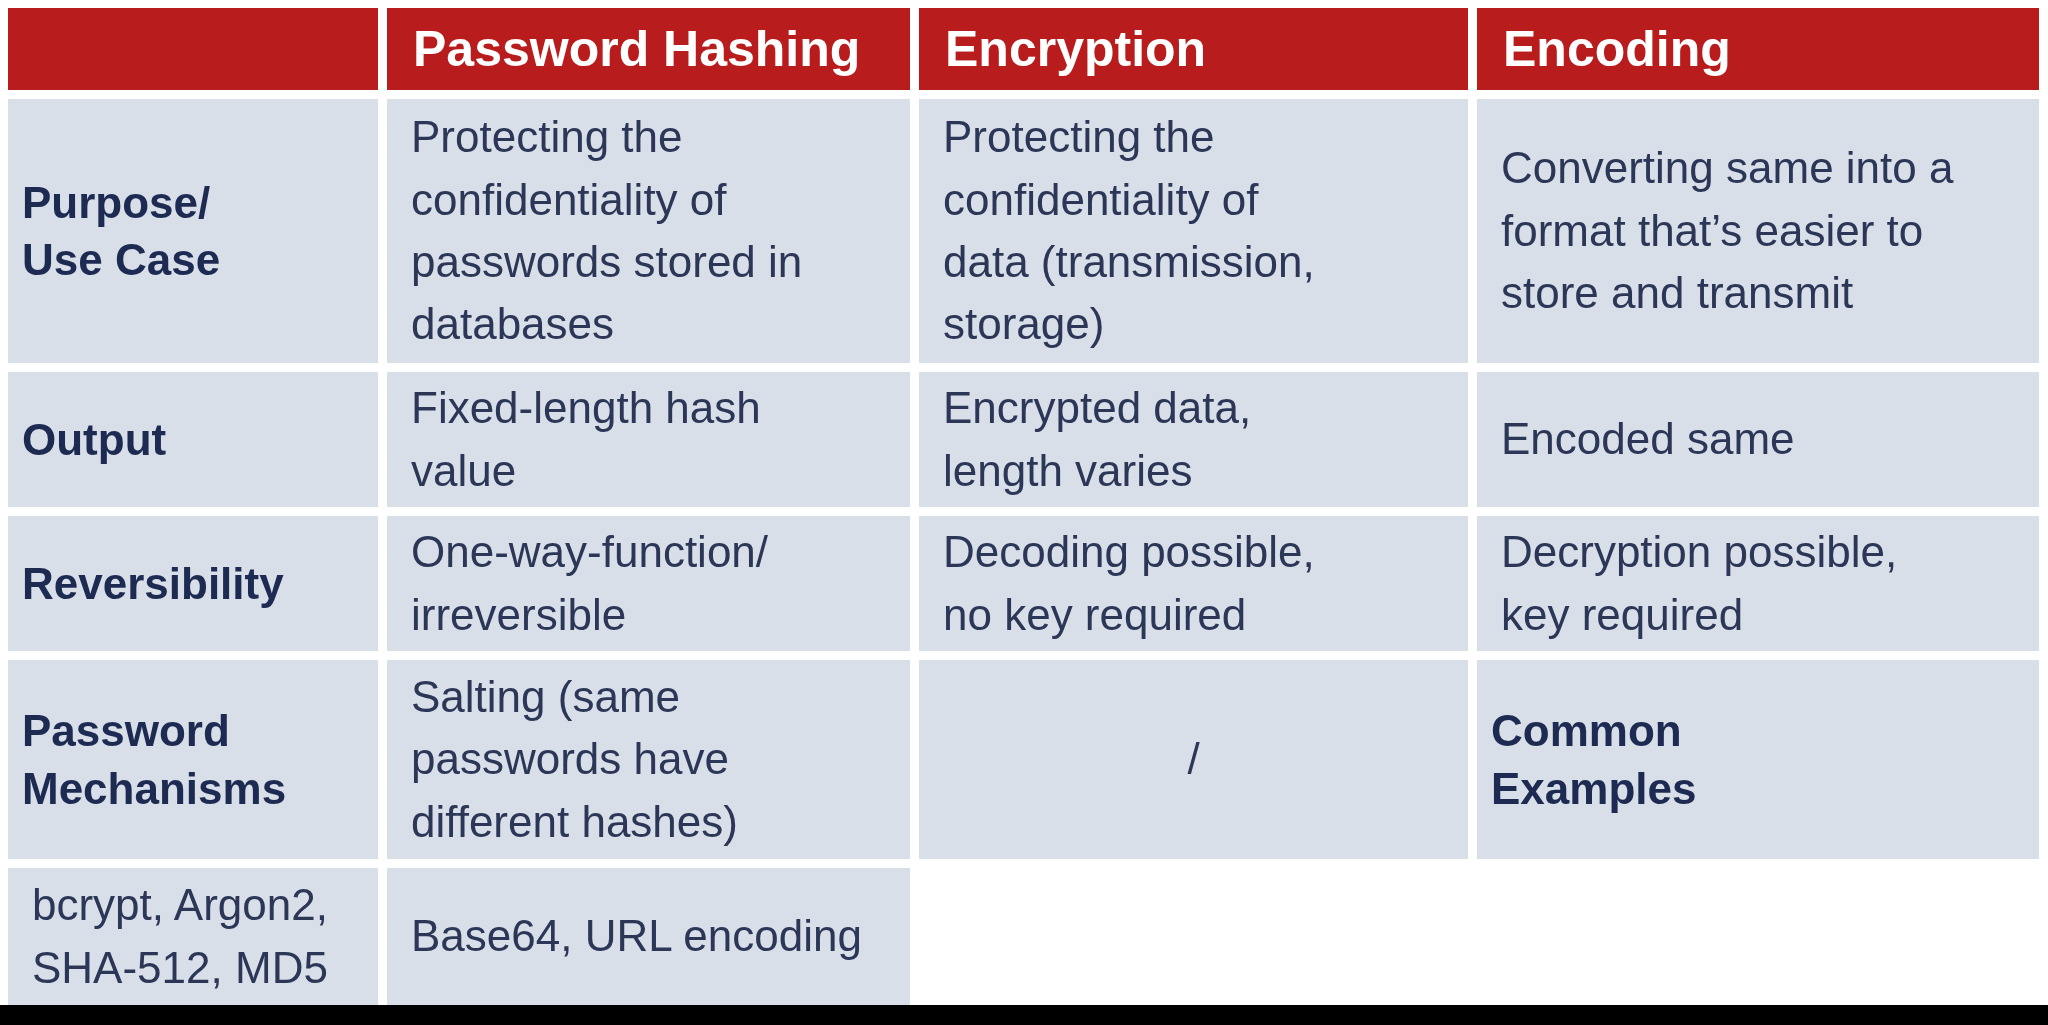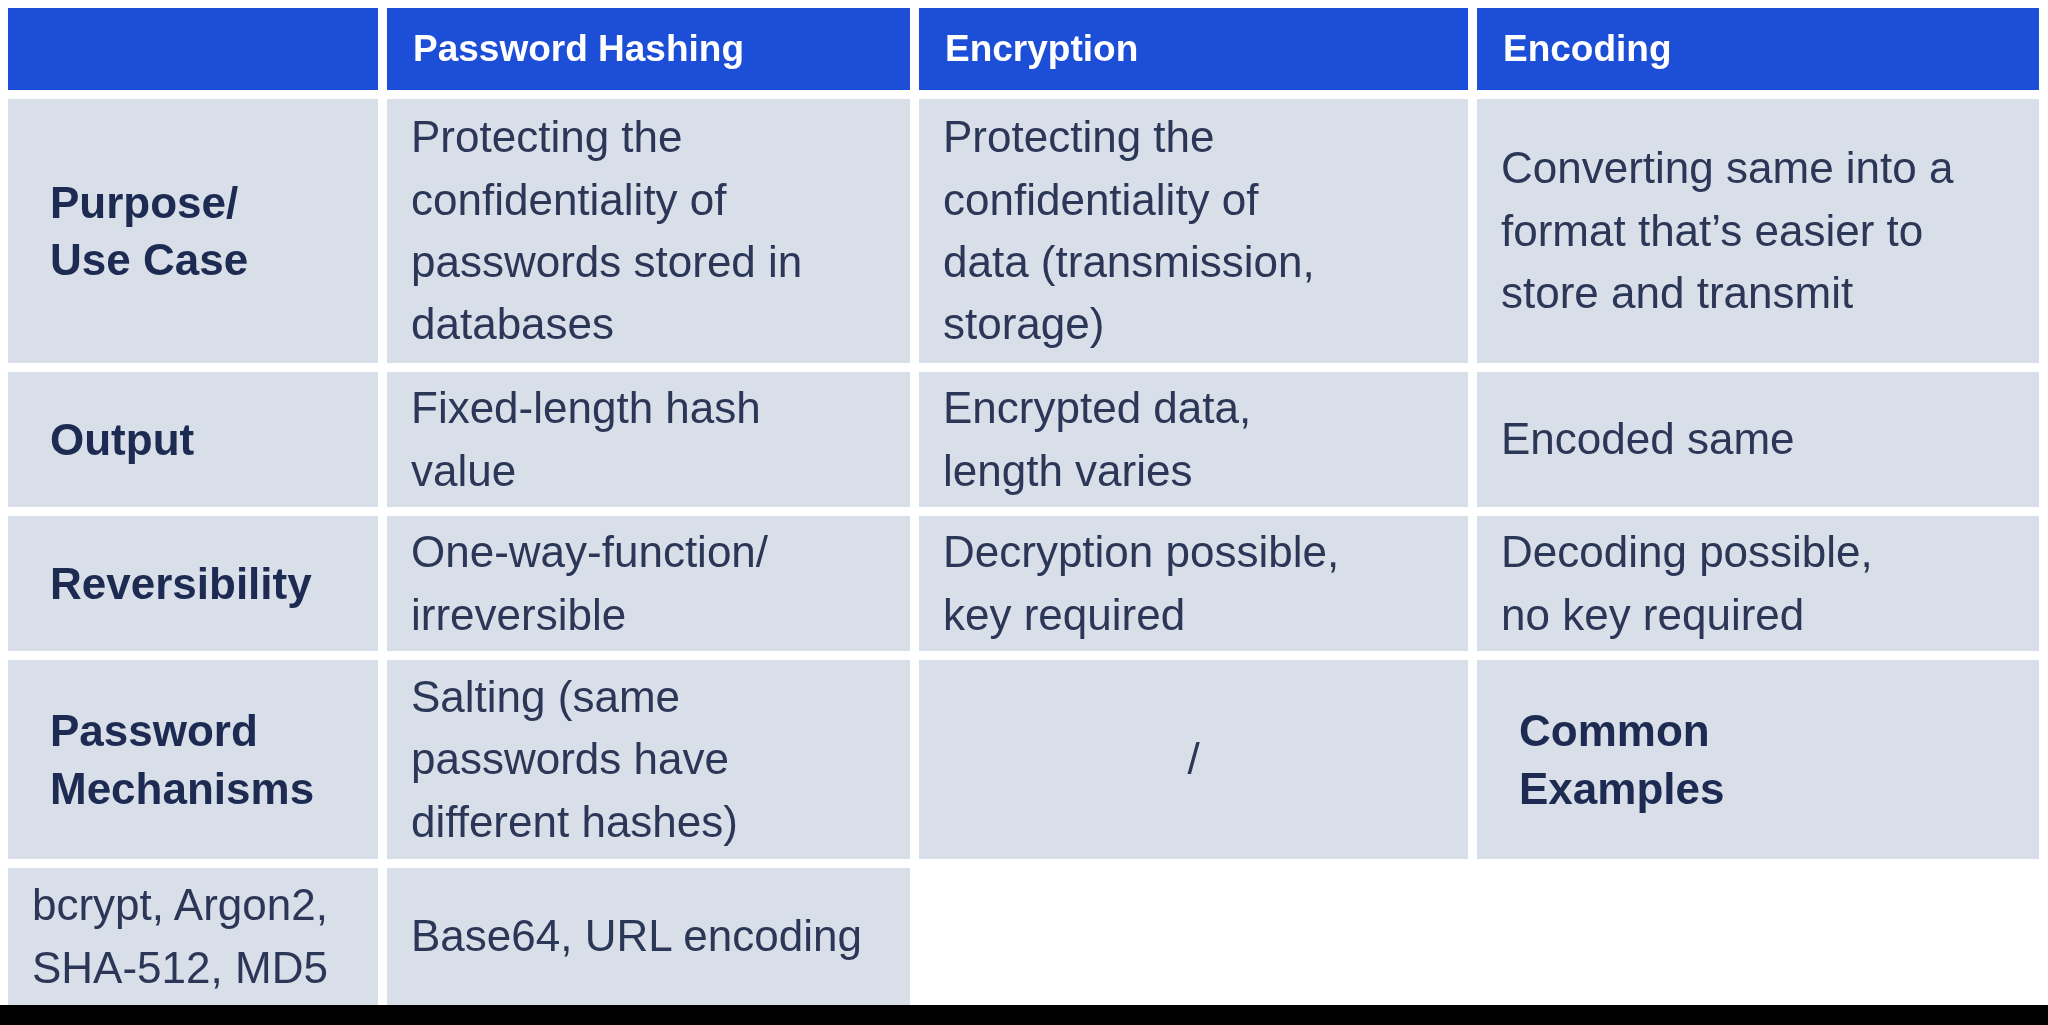--- a/index.html
+++ b/index.html
@@ -22,38 +22,38 @@
     height: 1005px;
     box-sizing: border-box;
     padding: 8px 6px 0 8px;
     background: #ffffff;
     display: grid;
     grid-template-columns: 370px 523px 549px 562px;
     grid-template-rows: 82px 264px 135px 135px 199px 137px;
     gap: 9px;
   }
   .th {
-    background: #1d4ed8;
+    background: #b91c1c;
     color: #ffffff;
     font-weight: bold;
-    font-size: 37px;
+    font-size: 50px;
     display: flex;
     align-items: center;
     padding-left: 26px;
   }
   .th.empty { padding-left: 0; }
   .label {
     background: #d8dfe9;
     color: #1d2a52;
     font-weight: bold;
     font-size: 44px;
     line-height: 1.3;
     display: flex;
     align-items: center;
-    padding-left: 42px;
+    padding-left: 14px;
     white-space: pre-line;
   }
   .cell {
     background: #d8dfe9;
     color: #2c3757;
     font-size: 44px;
     line-height: 1.42;
     display: flex;
     align-items: center;
     padding-left: 24px;
@@ -99,24 +99,24 @@
   <div class="label">Output</div>
   <div class="cell">Fixed-length hash
 value</div>
   <div class="cell">Encrypted data,
 length varies</div>
   <div class="cell">Encoded same</div>
 
   <div class="label">Reversibility</div>
   <div class="cell">One-way-function/
 irreversible</div>
+  <div class="cell">Decoding possible,
+no key required</div>
   <div class="cell">Decryption possible,
 key required</div>
-  <div class="cell">Decoding possible,
-no key required</div>
 
   <div class="label">Password
 Mechanisms</div>
   <div class="cell">Salting (same
 passwords have
 different hashes)</div>
   <div class="cell center">/</div>
 
   <div class="label">Common
 Examples</div>

